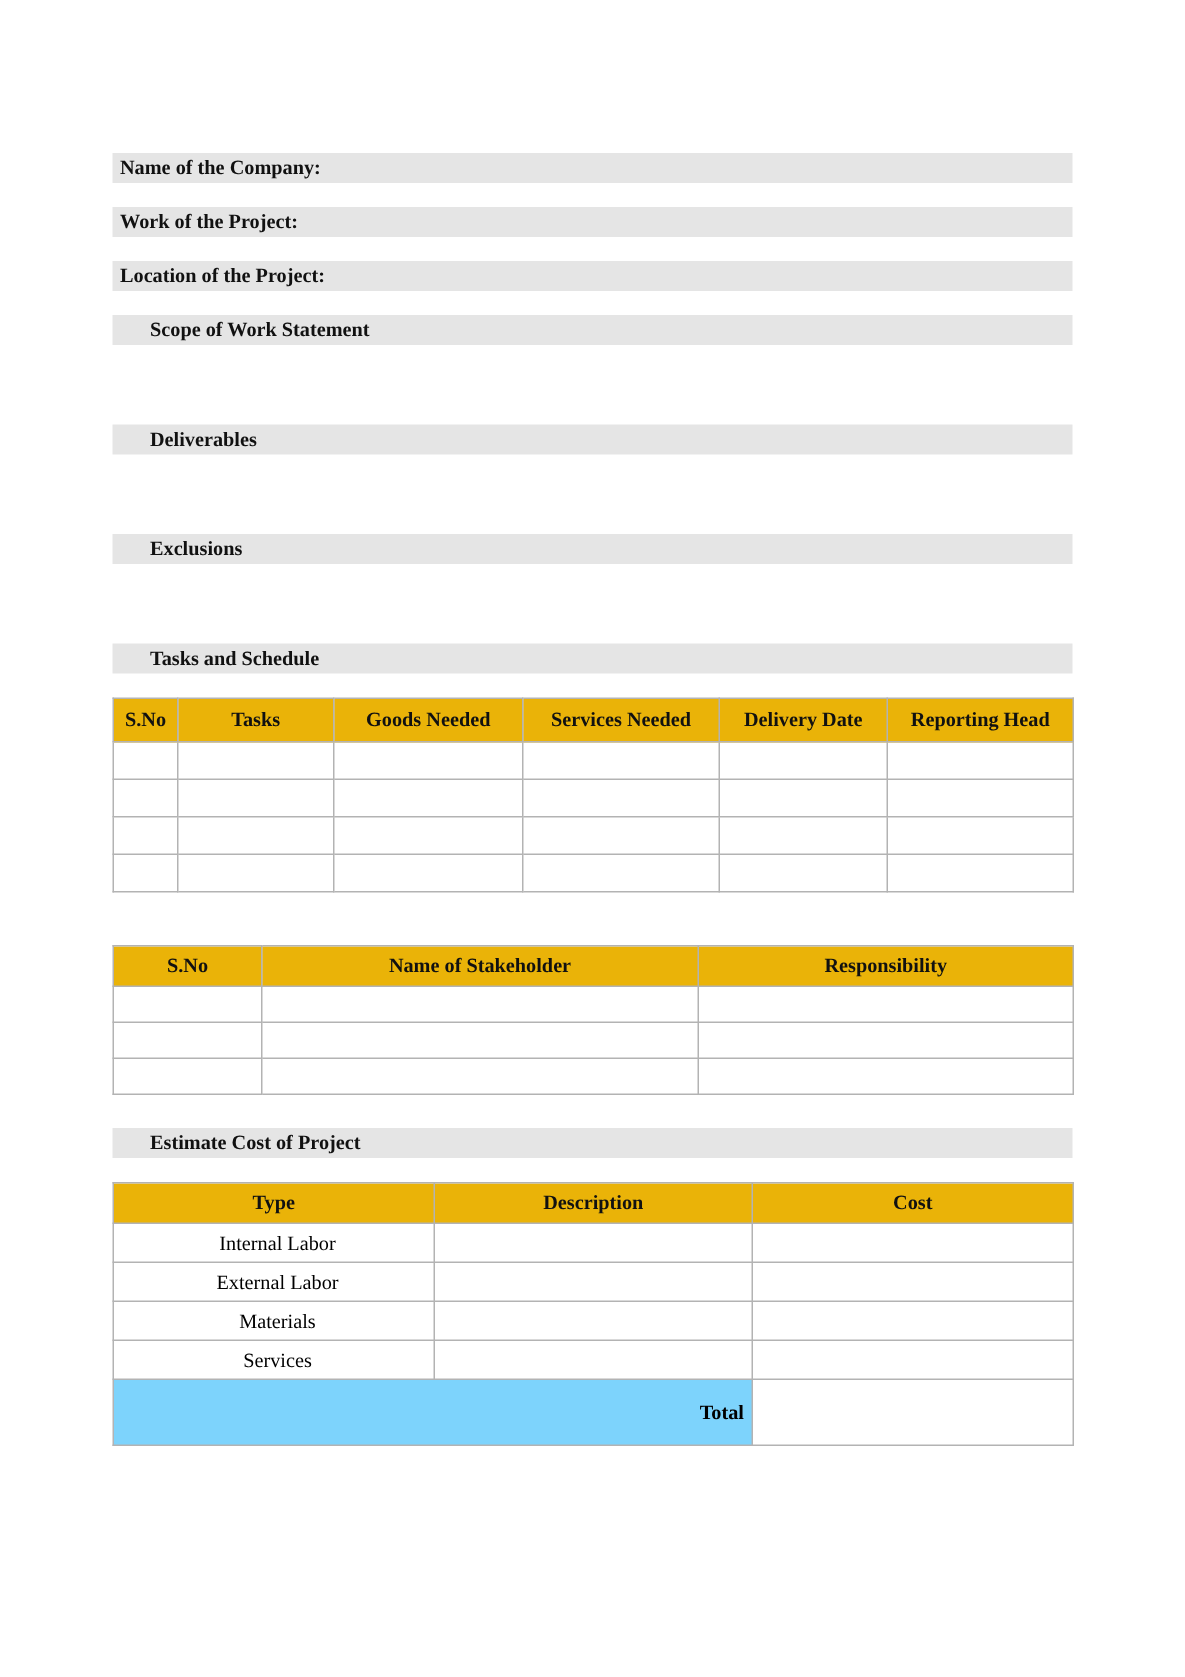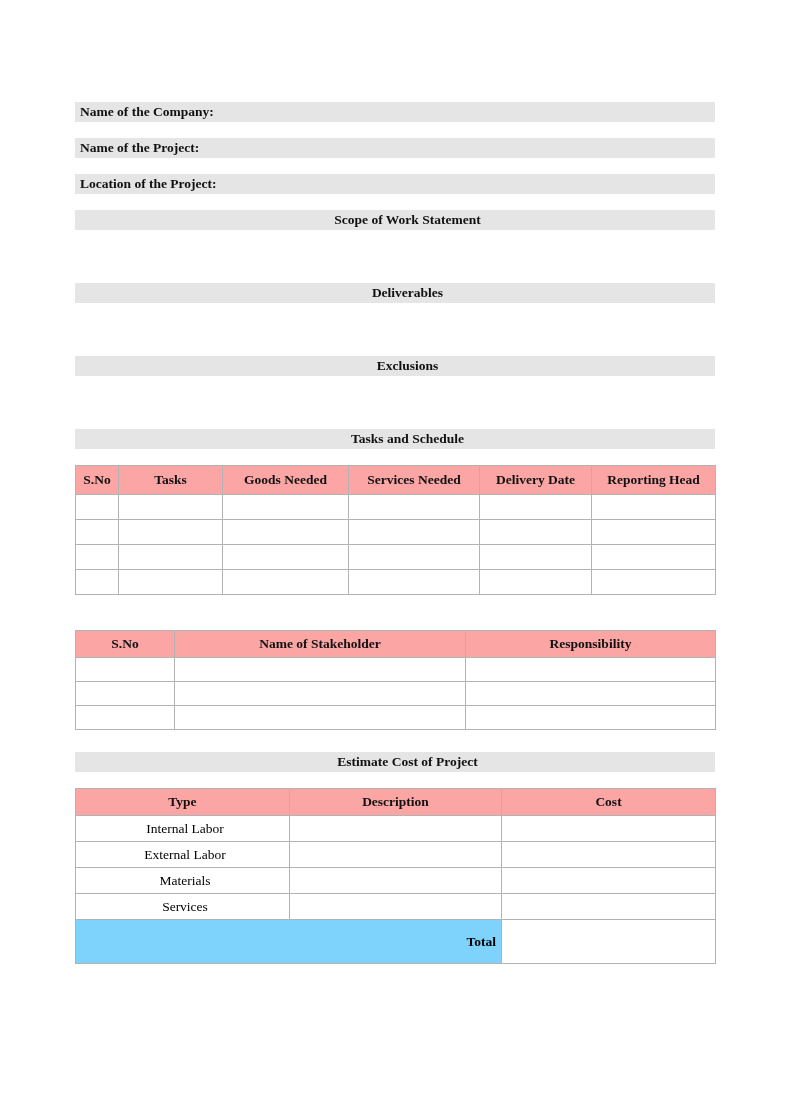--- a/index.html
+++ b/index.html
@@ -32,21 +32,20 @@
     color: #111111;
     box-sizing: border-box;
     overflow: hidden;
     white-space: nowrap;
   }
   .bar.left {
     text-align: left;
     padding-left: 5px;
   }
   .bar.center {
-    text-align: center;
     padding-left: 25px;
   }
 
   .gap-sm { height: 16px; }
   .gap-tbl { height: 16px; }
 
   
   table.grid {
     border-collapse: collapse;
     width: 640px;
@@ -54,21 +53,21 @@
     font-size: 13.5px;
   }
   table.grid th,
   table.grid td {
     border: 1px solid #b3b3b3;
     padding: 0;
     vertical-align: middle;
     font-weight: normal;
   }
   table.grid th {
-    background: #fca5a5;
+    background: #eab308;
     font-weight: bold;
     text-align: center;
     color: #111111;
   }
 
   
   #tasks-table th { height: 28px; }
   #tasks-table td { height: 24px; }
 
   
@@ -100,21 +99,21 @@
 </head>
 <body>
 
 <div class="page">
 
   <div class="spacer-top"></div>
 
   <div class="bar left">Name of the Company:</div>
   <div class="gap-sm"></div>
 
-  <div class="bar left">Name of the Project:</div>
+  <div class="bar left">Work of the Project:</div>
   <div class="gap-sm"></div>
 
   <div class="bar left">Location of the Project:</div>
   <div class="gap-sm"></div>
 
   <div class="bar center">Scope of Work Statement</div>
   <div style="height:53px"></div>
 
   <div class="bar center">Deliverables</div>
   <div style="height:53px"></div>

